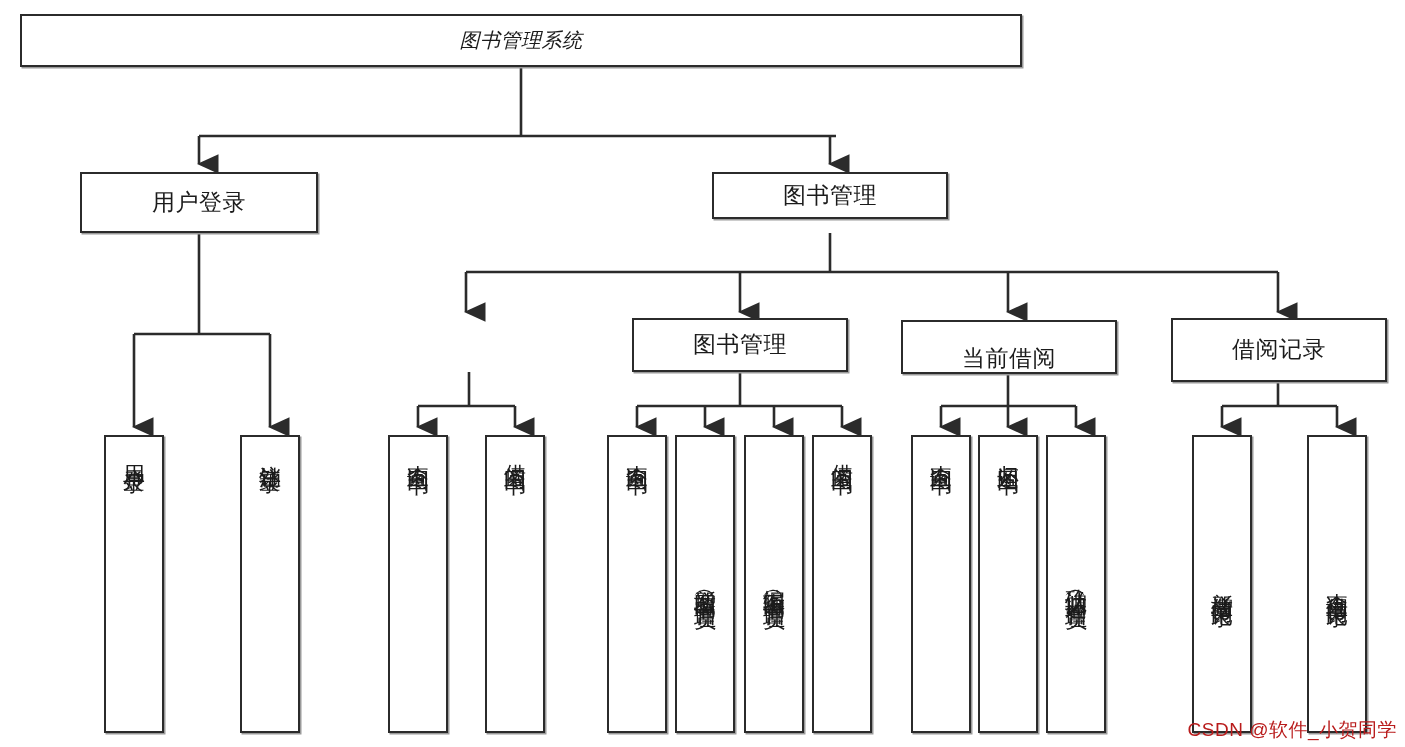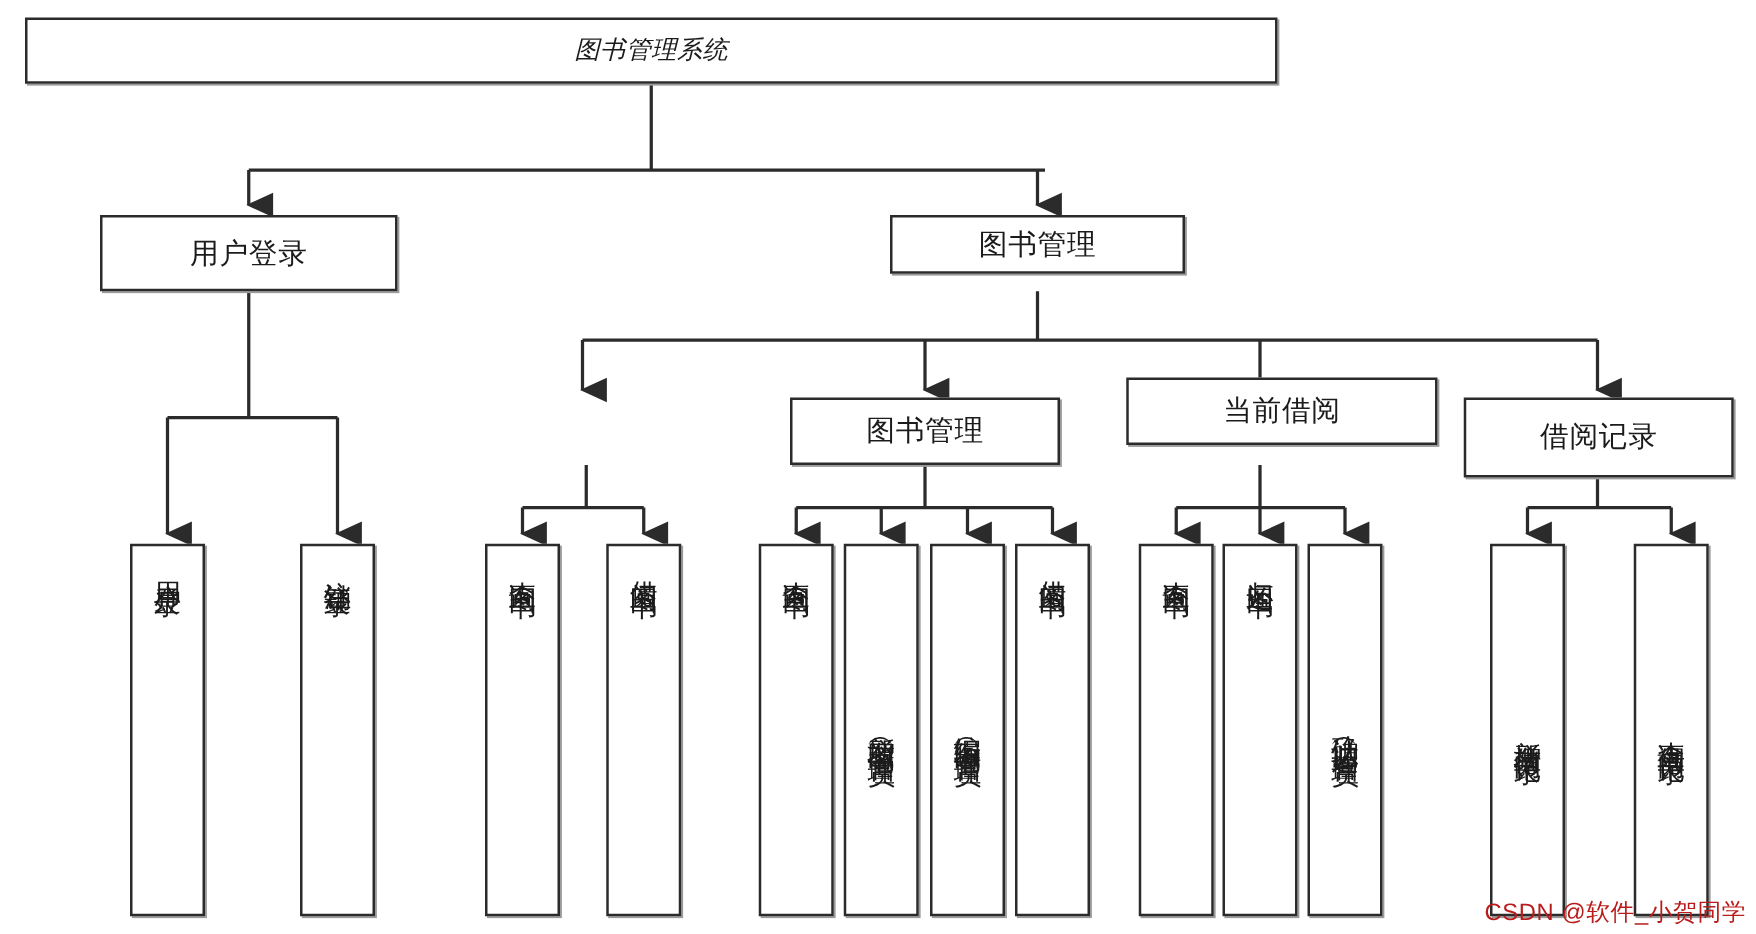--- a/index.html
+++ b/index.html
@@ -144,21 +144,21 @@
 
   <div class="node" style="left:712px; top:172px; width:236px; height:47px;">
     <span class="label">图书管理</span>
   </div>
 
 
   <div class="node" style="left:632px; top:318px; width:216px; height:54px;">
     <span class="label">图书管理</span>
   </div>
 
-  <div class="node" style="left:901px; top:302px; width:249px; height:54px;">
+  <div class="node" style="left:901px; top:320px; width:216px; height:54px;align-items:flex-end;">
     <span class="label">当前借阅</span>
   </div>
 
   <div class="node" style="left:1171px; top:318px; width:216px; height:64px;">
     <span class="label">借阅记录</span>
   </div>
 
   <div class="node vertical" style="left:104px; top:435px; width:60px; height:298px;">
     <span class="label">用户登录</span>
   </div>

